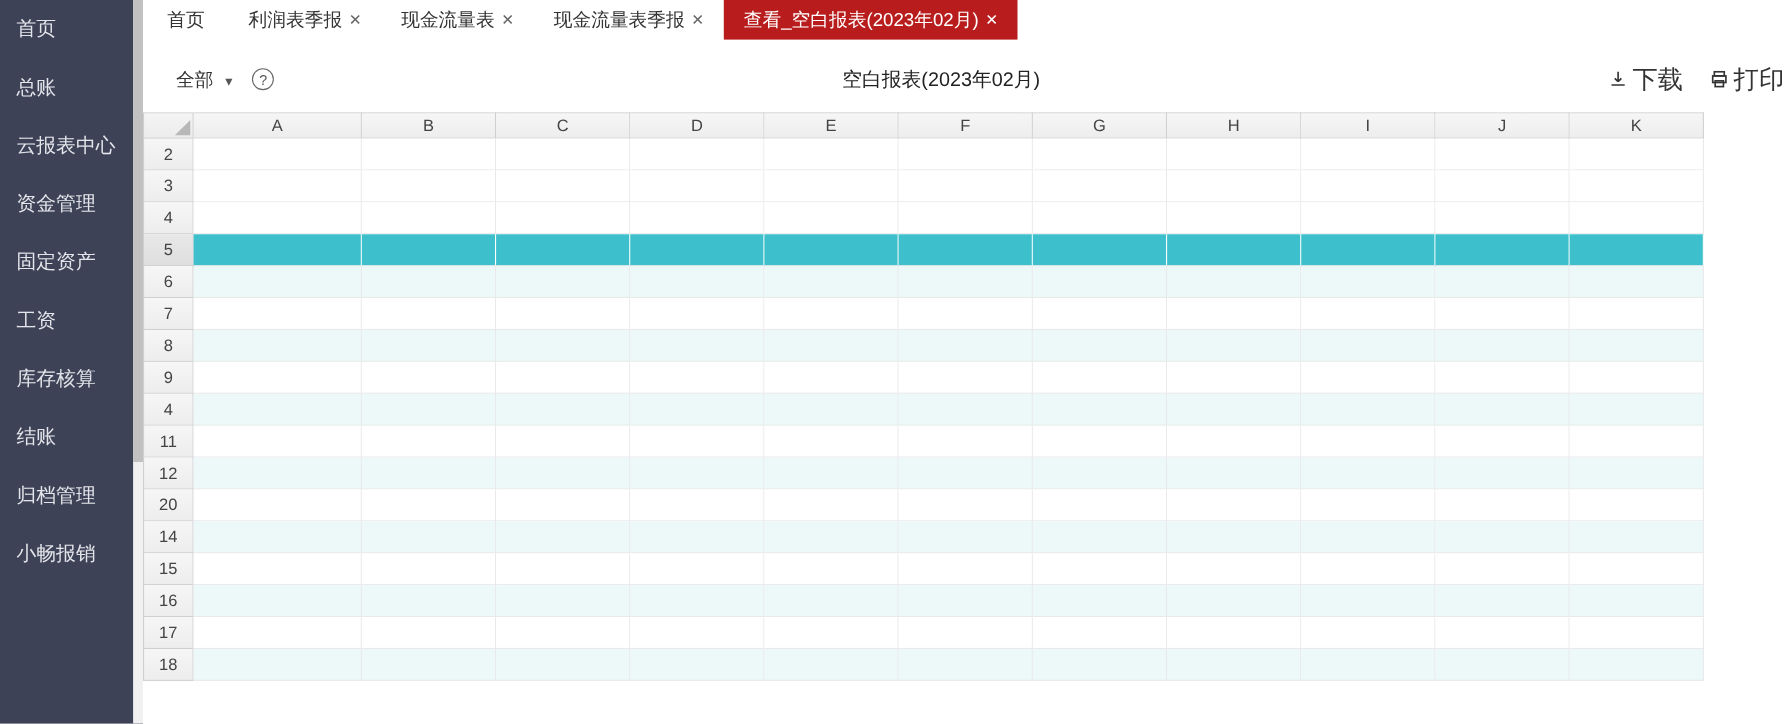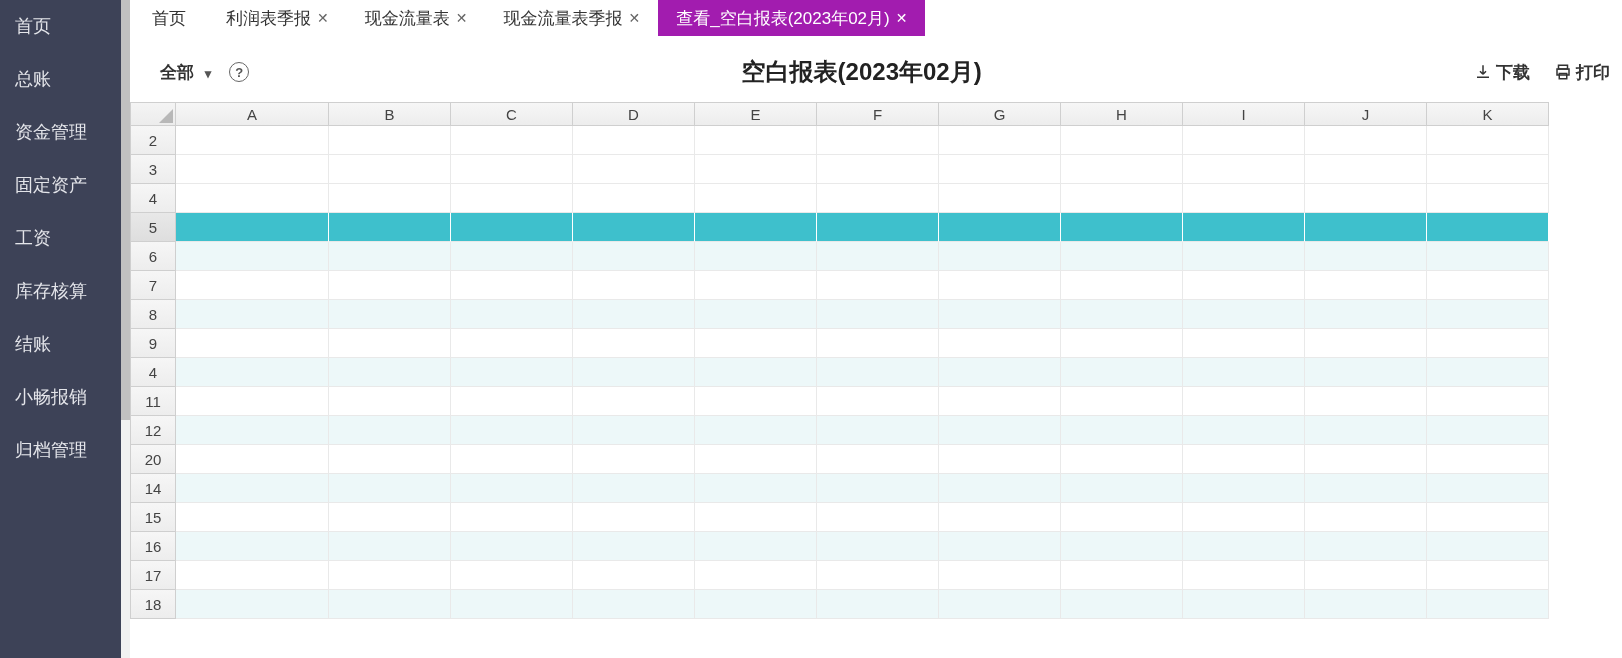--- a/index.html
+++ b/index.html
@@ -14,32 +14,32 @@
 .sidebar-thumb{position:absolute;left:0;top:0;width:9px;height:420px;background:#c1c1c1;}
 .sidebar{display:flex;}
 
 
 .main{flex:1;display:flex;flex-direction:column;}
 
 
 .tabs{height:36px;background:#fff;display:flex;align-items:stretch;padding-left:0;}
 .tab{display:flex;align-items:center;padding:0 18px;font-size:17px;color:#333;cursor:pointer;white-space:nowrap;}
 .tab .x{margin-left:6px;font-size:14px;color:#666;}
-.tab.active{background:#a21caf;color:#fff;}
+.tab.active{background:#b91c1c;color:#fff;}
 .tab.active .x{color:#fff;}
 .tab.first{padding:0 22px;}
 
 
-.toolbar{height:60px;display:flex;align-items:center;padding:0 12px 0 30px;margin-top:6px;font-weight:bold;}
+.toolbar{height:60px;display:flex;align-items:center;padding:0 0 0 30px;margin-top:6px;}
 .tool-left{display:flex;align-items:center;gap:8px;}
 .filter-label{font-size:17px;color:#333;}
 .chev{font-size:13px;color:#555;margin-left:6px;}
 .help{width:20px;height:20px;border:1.5px solid #666;border-radius:50%;display:flex;align-items:center;justify-content:center;font-size:13px;color:#555;margin-left:10px;}
-.tool-title{flex:1;text-align:center;font-size:24px;color:#222;}
-.tool-right{display:flex;align-items:center;gap:24px;font-size:17px;color:#333;}
+.tool-title{flex:1;text-align:center;font-size:18px;color:#222;}
+.tool-right{display:flex;align-items:center;gap:24px;font-size:23px;color:#333;}
 .tool-btn{display:flex;align-items:center;gap:4px;cursor:pointer;}
 .ico{width:18px;height:18px;display:inline-block;}
 
 
 .sheet{flex:1;overflow:hidden;}
 .grid-wrap{display:flex;flex-direction:column;}
 .hdr-row{display:flex;height:24px;}
 .corner{width:46px;height:24px;background:linear-gradient(#f4f4f4,#ececec);border:1px solid #cfcfcf;position:relative;}
 .corner::after{content:"";position:absolute;right:2px;bottom:2px;width:0;height:0;border-left:14px solid transparent;border-bottom:14px solid #b8b8b8;}
 .col-h{width:122px;height:24px;background:linear-gradient(#f6f6f6,#ededed);border:1px solid #cfcfcf;border-left:none;display:flex;align-items:center;justify-content:center;font-size:15px;color:#444;}
@@ -55,27 +55,28 @@
 .row.plain .cell{background:#fff;}
 </style>
 </head>
 <body>
 
 <div class="app">
   <nav class="sidebar">
     <div class="sidebar-inner">
       <div class="side-item">首页</div>
       <div class="side-item">总账</div>
+      <div class="side-item">云报表中心</div>
       <div class="side-item">资金管理</div>
       <div class="side-item">固定资产</div>
       <div class="side-item">工资</div>
       <div class="side-item">库存核算</div>
       <div class="side-item">结账</div>
+      <div class="side-item">归档管理</div>
       <div class="side-item">小畅报销</div>
-      <div class="side-item">归档管理</div>
     </div>
     <div class="sidebar-scroll">
       <div class="sidebar-thumb"></div>
     </div>
   </nav>
 
   <div class="main">
 
     <div class="tabs">
       <div class="tab first">

